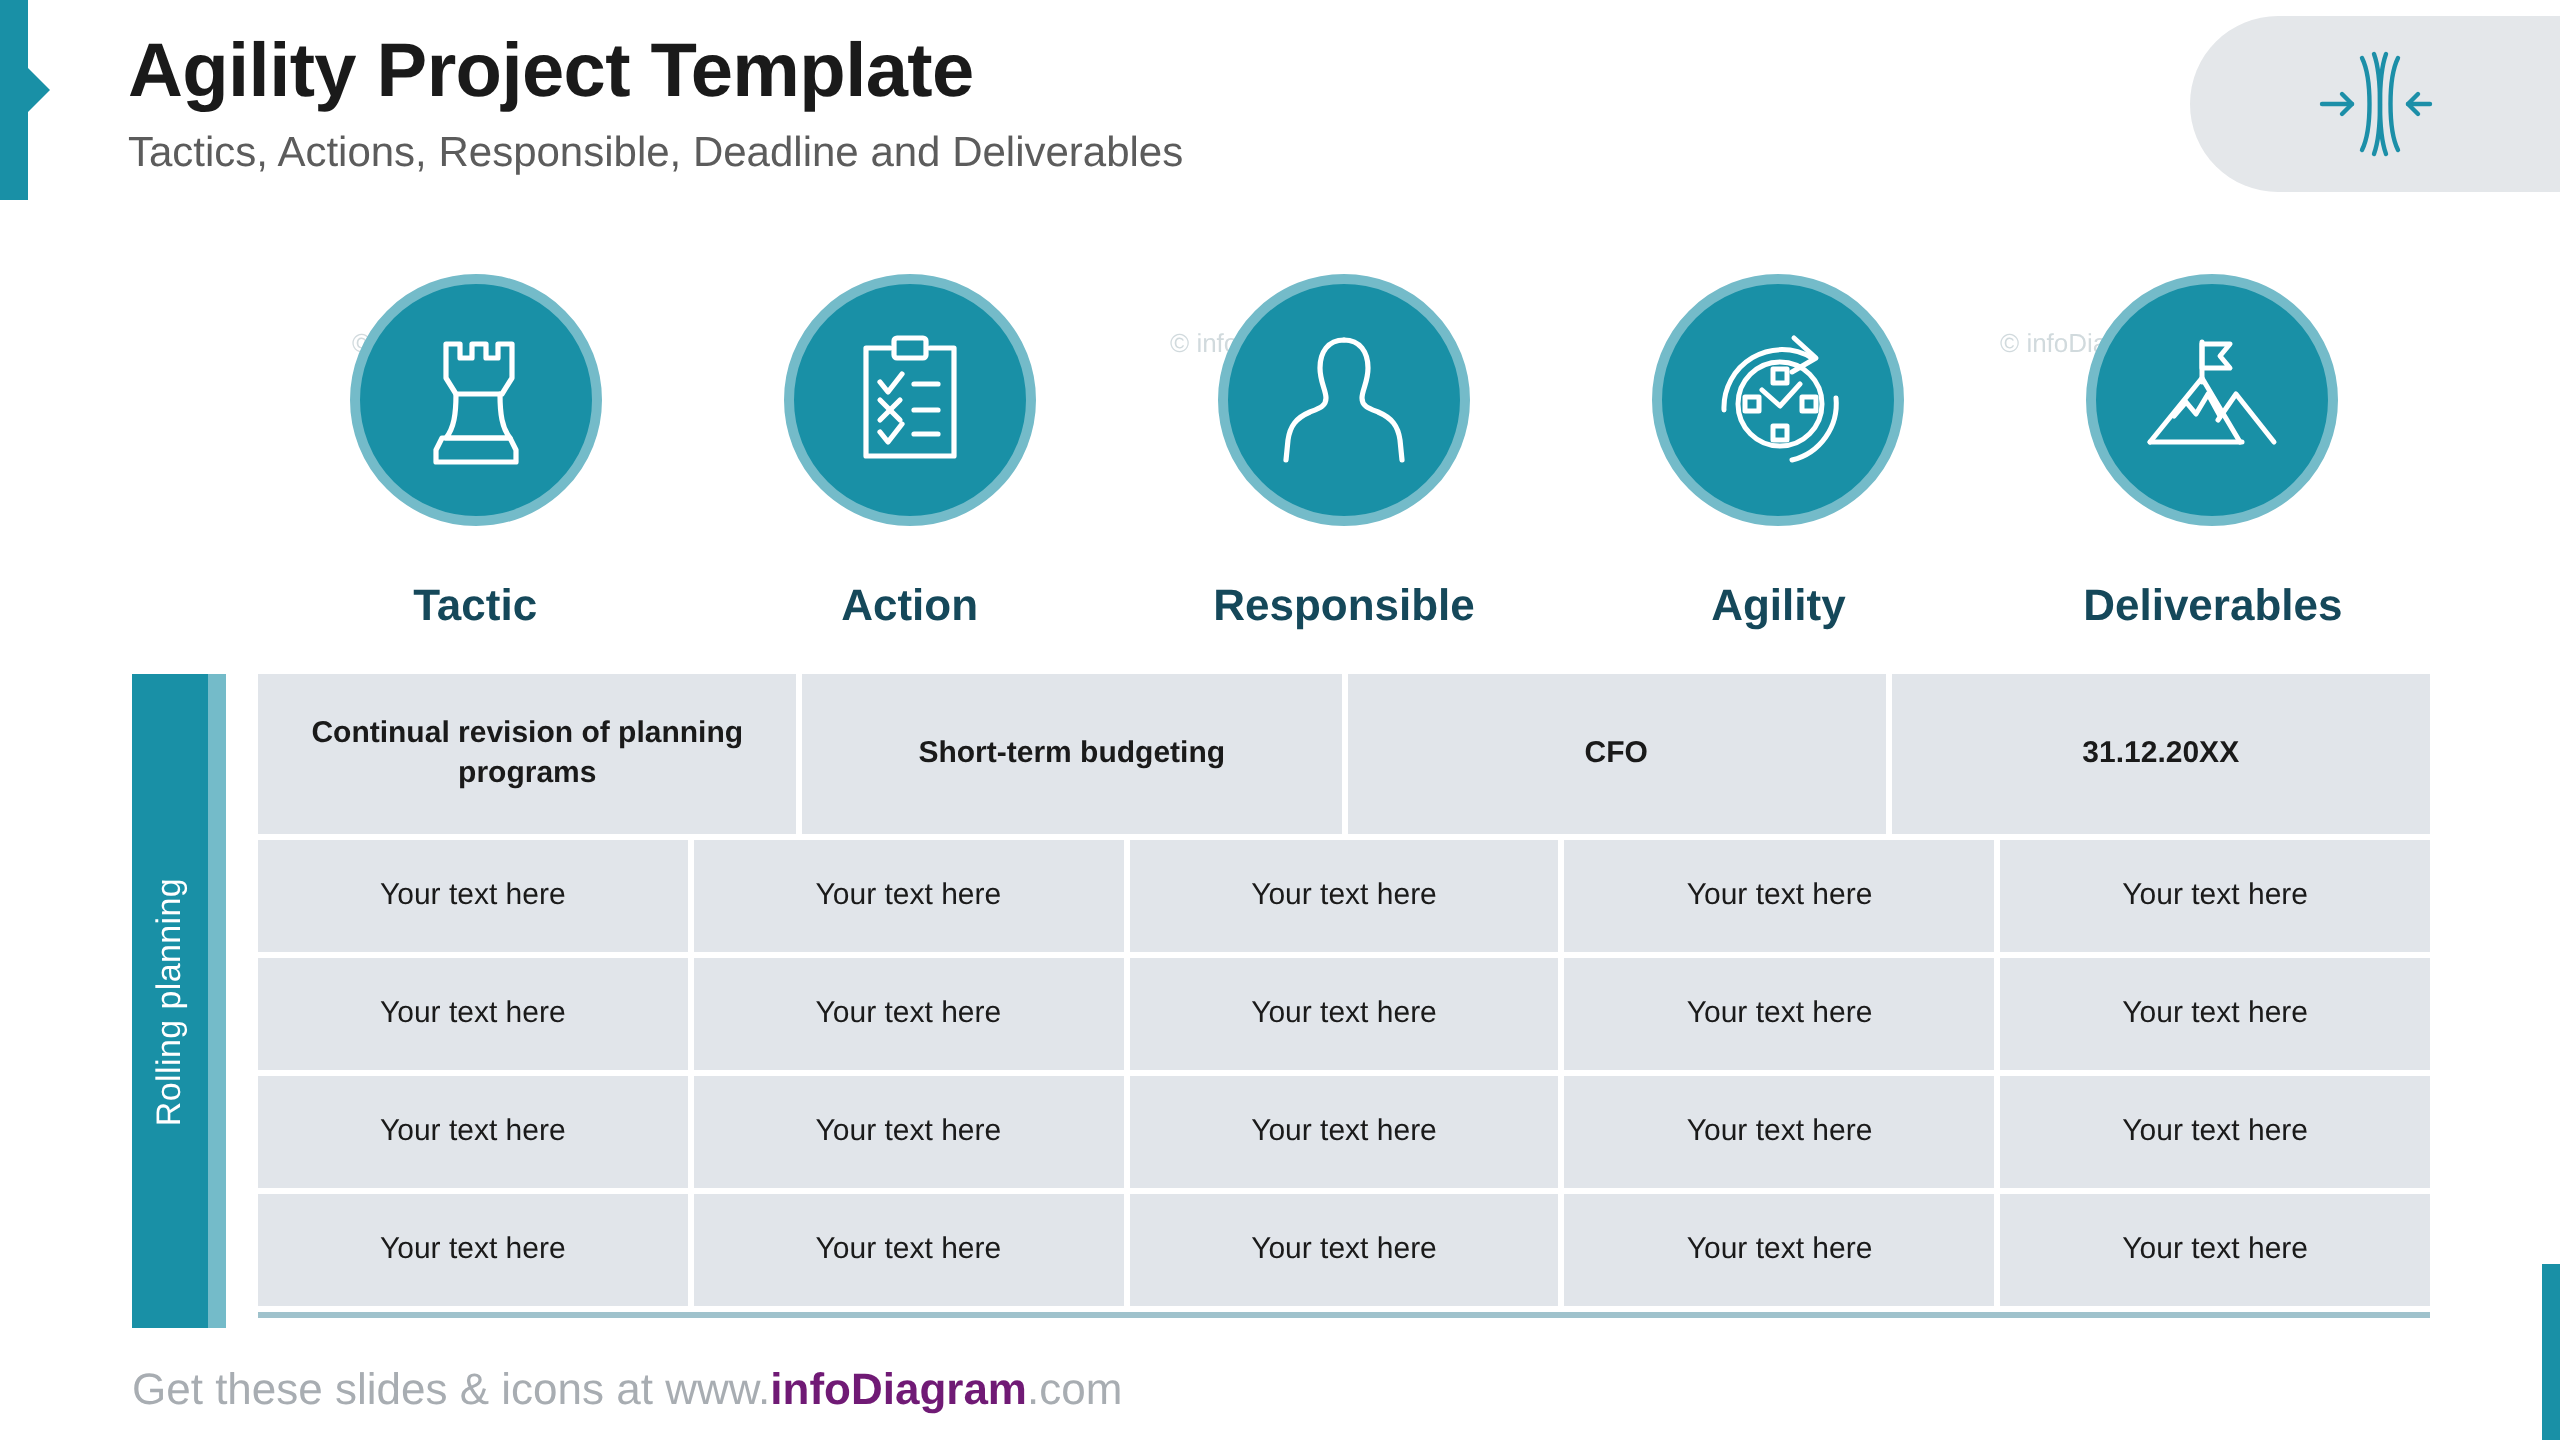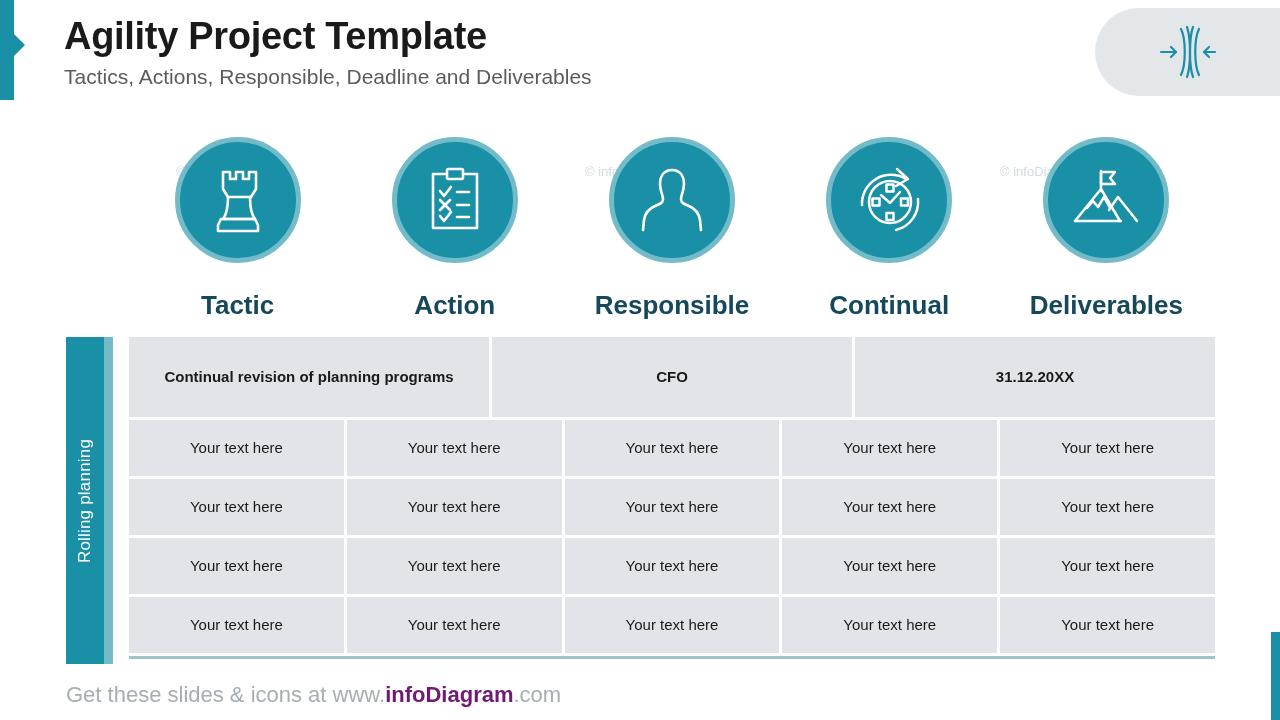--- a/index.html
+++ b/index.html
@@ -109,21 +109,21 @@
     background: #1990a6;
     border: 5px solid #74bbc9;
     box-sizing: border-box;
     display: flex;
     align-items: center;
     justify-content: center;
   }
   .circle svg { display: block; }
   .col-label {
     margin-top: 27px;
-    font-size: 26px;
+    font-size: 22px;
     font-weight: bold;
     color: #15485a;
     white-space: nowrap;
   }
 
   
   .side-band {
     position: absolute;
     left: 66px;
     top: 337px;
@@ -291,21 +291,21 @@
           <rect x="48" y="33.5" width="7" height="7"></rect>
           <rect x="33.5" y="48" width="7" height="7"></rect>
           <rect x="19.5" y="33.5" width="7" height="7"></rect>
           <polyline points="28,30 37,38 47,27"></polyline>
           <path d="M9 40 a29 29 0 0 1 44 -26"></path>
           <path d="M65 34 a29 29 0 0 1 -22 31"></path>
           <polyline points="44,4 55,14 43,21"></polyline>
         </svg>
       </span>
     </div>
-    <div class="col-label">Continual</div>
+    <div class="col-label">Agility</div>
   </div>
 
   <div class="col">
     <div class="circle">
       <span>
         <svg width="70" height="66" viewBox="0 0 70 66" fill="none" stroke="#ffffff" stroke-width="2.5" stroke-linejoin="round" stroke-linecap="round">
           <line x1="30" y1="4" x2="30" y2="24"></line>
           <path d="M30 5 h14 l-5 6 l5 6 h-14 z"></path>
           <polyline points="4,54 30,22 49,54"></polyline>
           <polyline points="16,41 22,34 27,40 33,30 39,41"></polyline>
@@ -321,20 +321,21 @@
 
 <div class="side-band">
   <div class="side-band-inner">Rolling planning</div>
 </div>
 <div class="side-band-strip"></div>
 
 <div class="table">
 
   <div class="row row-first">
     <div class="cell">Continual revision of planning programs</div>
+    <div class="cell">Short-term budgeting</div>
     <div class="cell">CFO</div>
     <div class="cell">31.12.20XX</div>
   </div>
 
   <div class="row">
     <div class="cell">Your text here</div>
     <div class="cell">Your text here</div>
     <div class="cell">Your text here</div>
     <div class="cell">Your text here</div>
     <div class="cell">Your text here</div>

